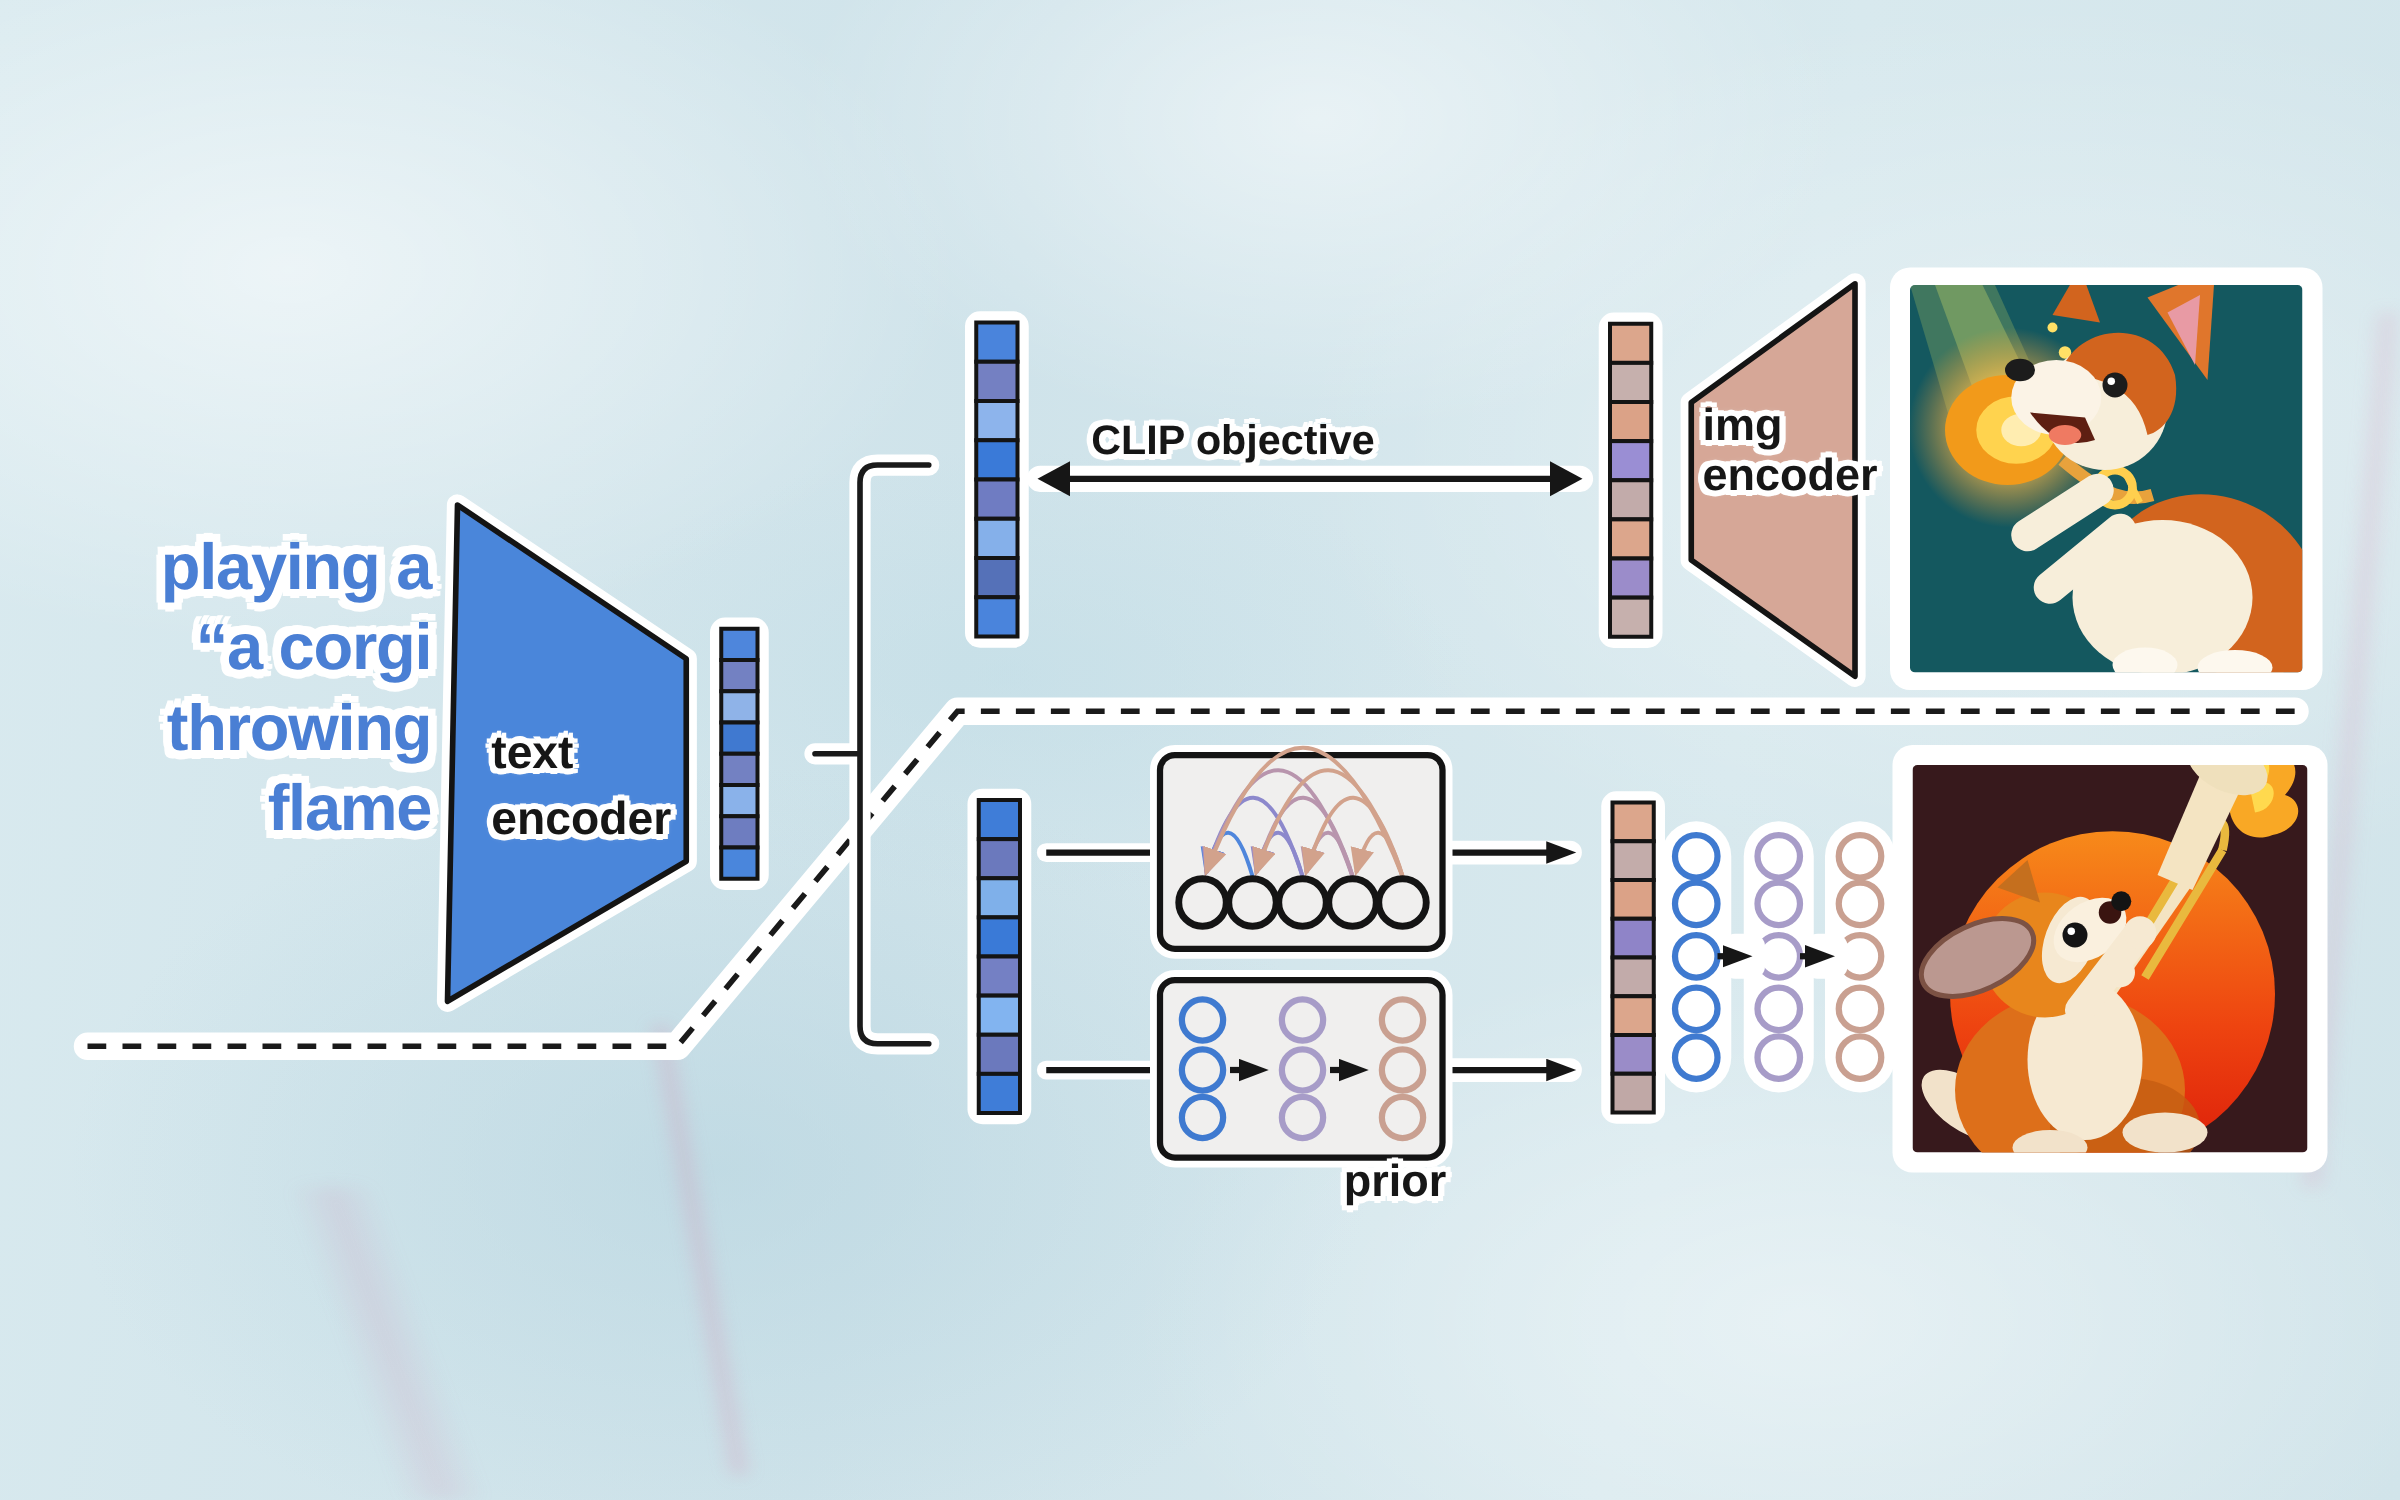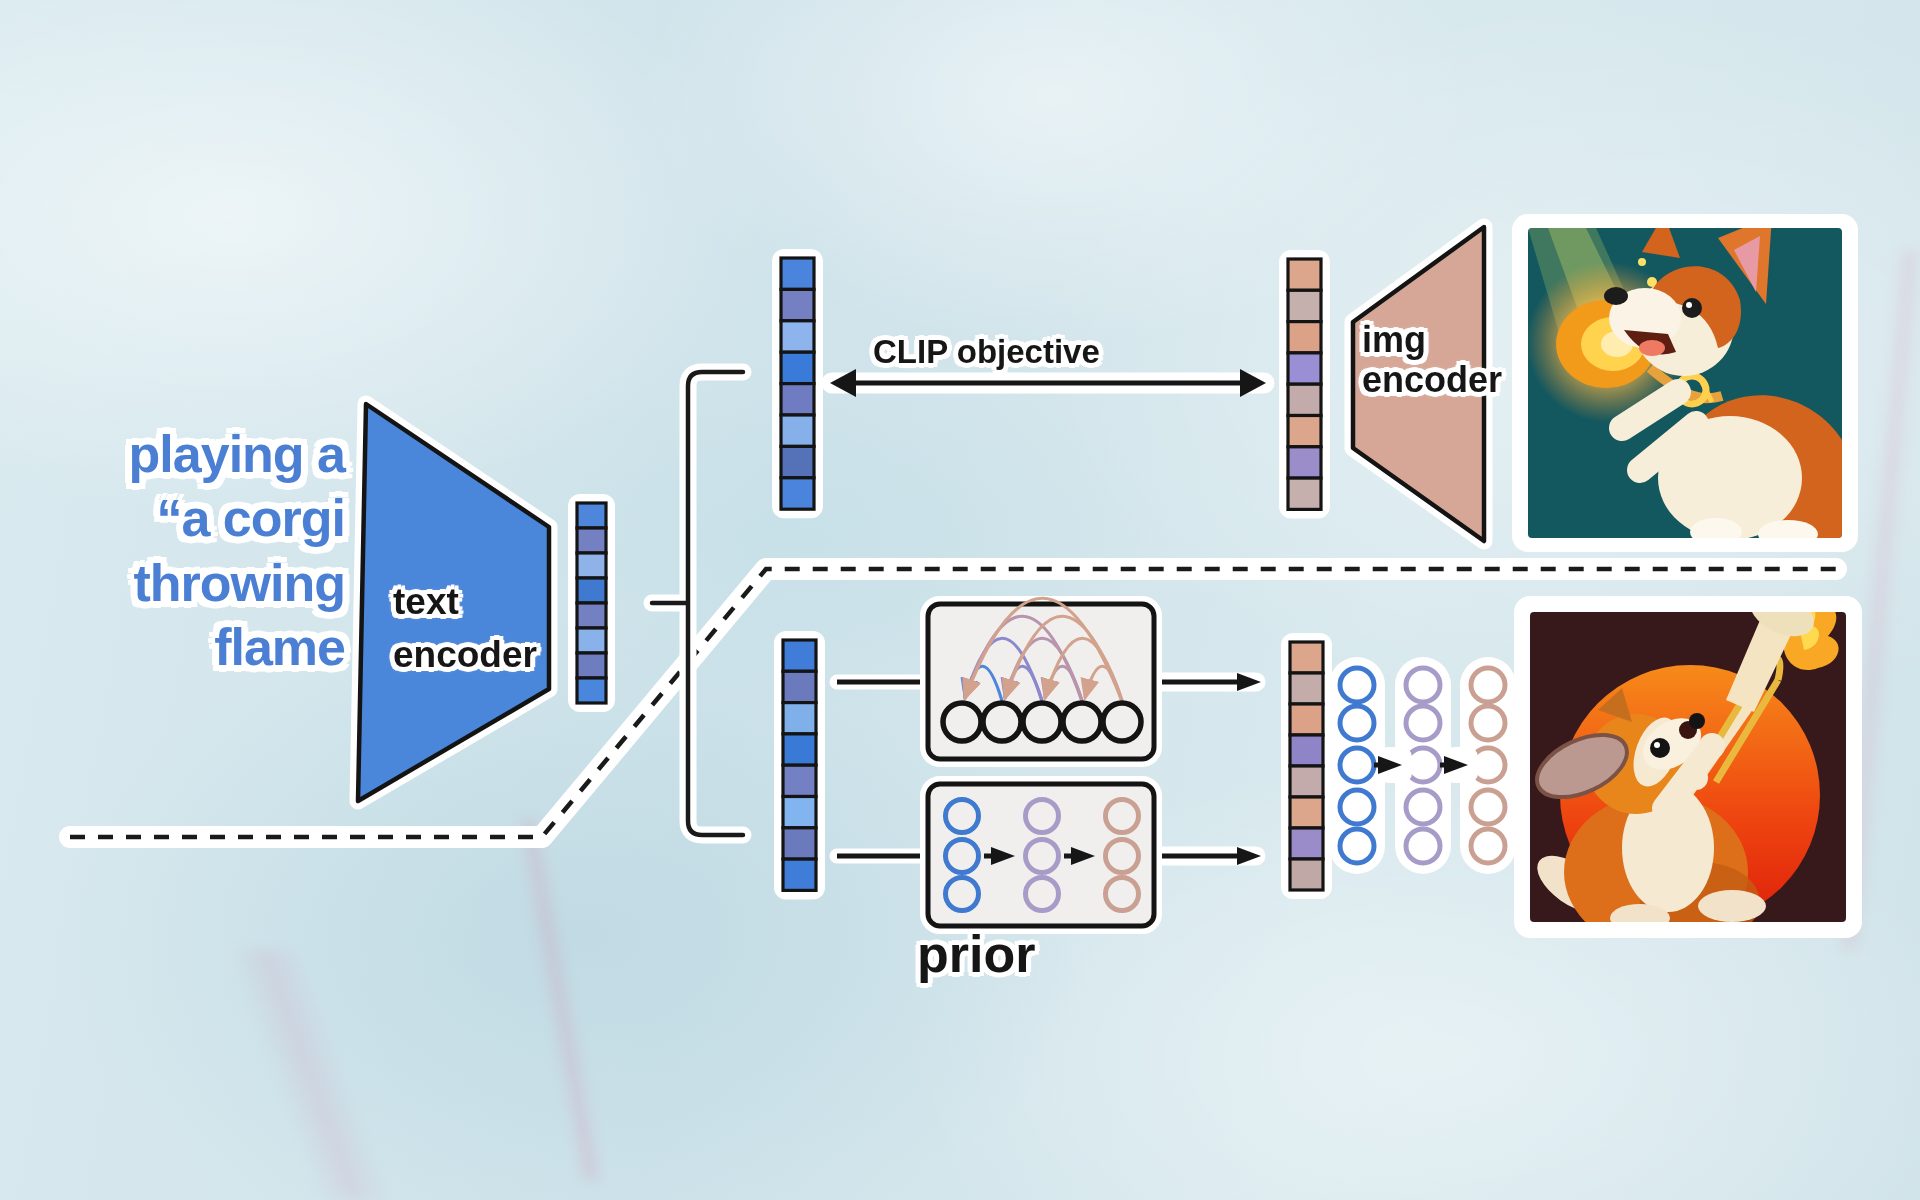--- a/index.html
+++ b/index.html
@@ -26,21 +26,21 @@
   .lbl{position:absolute;color:#161616;font-weight:600;
     text-shadow:-4px -4px 0 #fff,4px -4px 0 #fff,-4px 4px 0 #fff,4px 4px 0 #fff,
                 -5px 0 0 #fff,5px 0 0 #fff,0 -5px 0 #fff,0 5px 0 #fff,0 0 7px #fff;}
   .prompt{left:20px;top:422px;width:325px;text-align:right;
     font-size:52px;line-height:1.24;font-weight:600;letter-spacing:-1px;
     text-shadow:-6px -6px 0 #fff,6px -6px 0 #fff,-6px 6px 0 #fff,6px 6px 0 #fff,
                 -7px 0 0 #fff,7px 0 0 #fff,0 -7px 0 #fff,0 7px 0 #fff,0 0 9px #fff;}
   .enc-label{font-size:37px;line-height:1.42;}
   .clip-label{left:873px;top:333px;width:350px;font-size:33px;}
   .img-enc-label{left:1362px;top:320px;font-size:36px;line-height:1.12;}
-  .cap{left:auto;text-align:left;font-size:52px;}
+  .cap{left:auto;text-align:right;font-size:36px;}
 </style>
 </head>
 <body>
 
 <div class="canvas">
   <div class="vein v1"></div>
   <div class="vein v2"></div>
   <div class="vein v3"></div>
 
   <svg width="1920" height="1200" viewBox="0 0 1920 1200">

